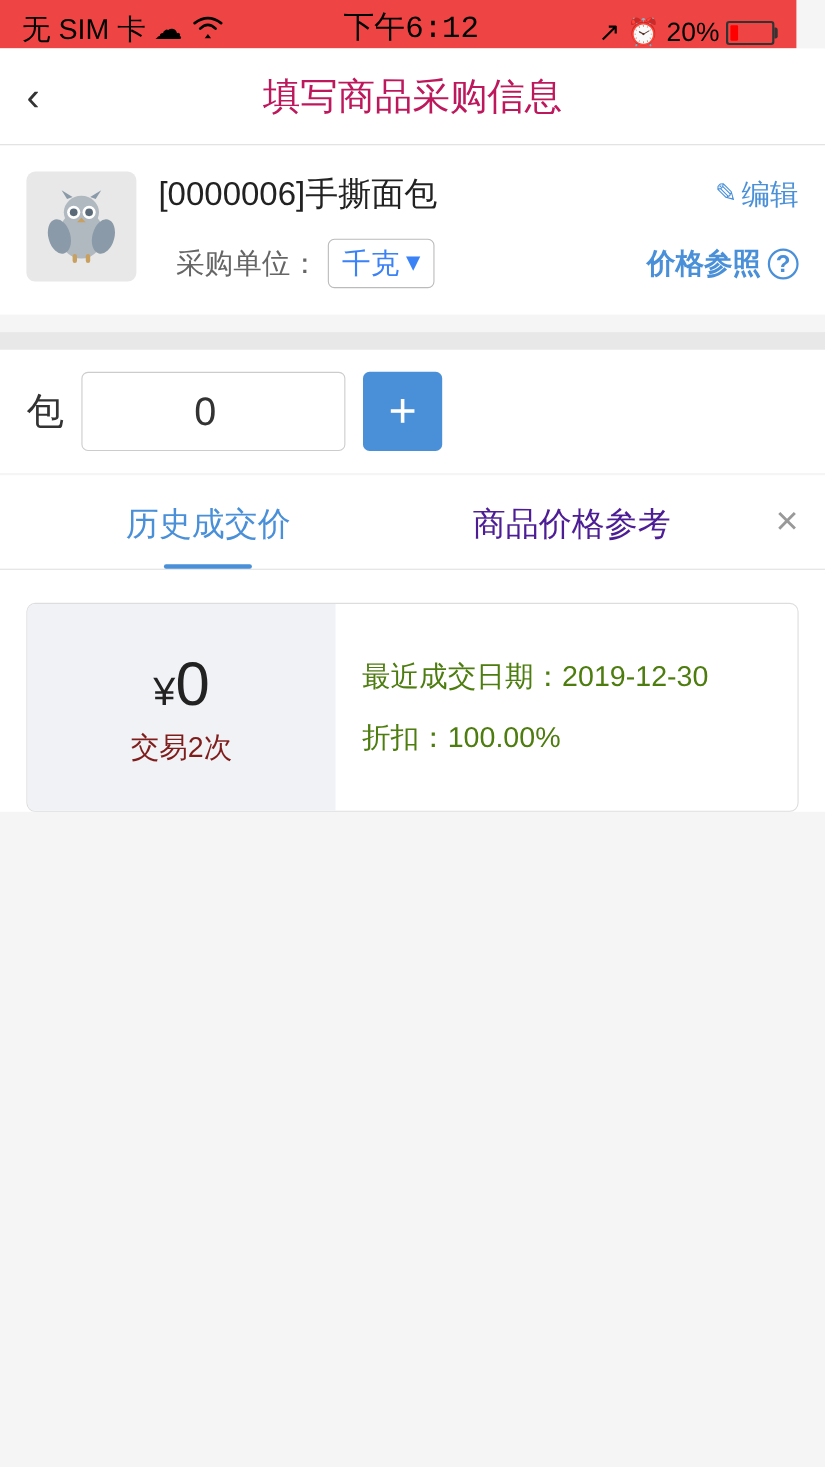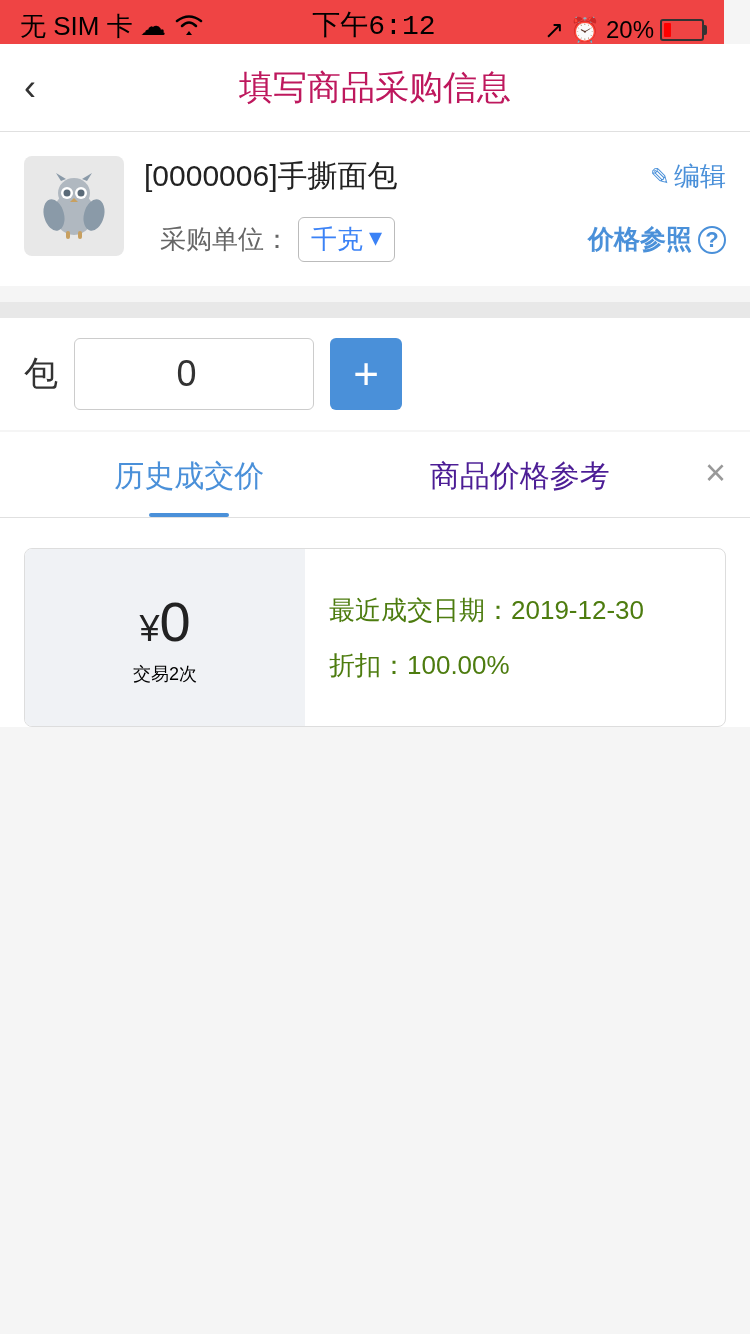--- a/index.html
+++ b/index.html
@@ -285,22 +285,22 @@
     }
     .trade-price {
       font-size: 56px;
       color: #222;
       font-weight: 300;
     }
     .trade-price span.yen {
       font-size: 36px;
     }
     .trade-count {
-      font-size: 18px;
-      color: #000000;
+      font-size: 26px;
+      color: #7f1d1d;
       margin-top: 8px;
     }
     .trade-detail-section {
       flex: 1;
       padding: 30px 24px;
       display: flex;
       flex-direction: column;
       gap: 16px;
       justify-content: center;
     }

